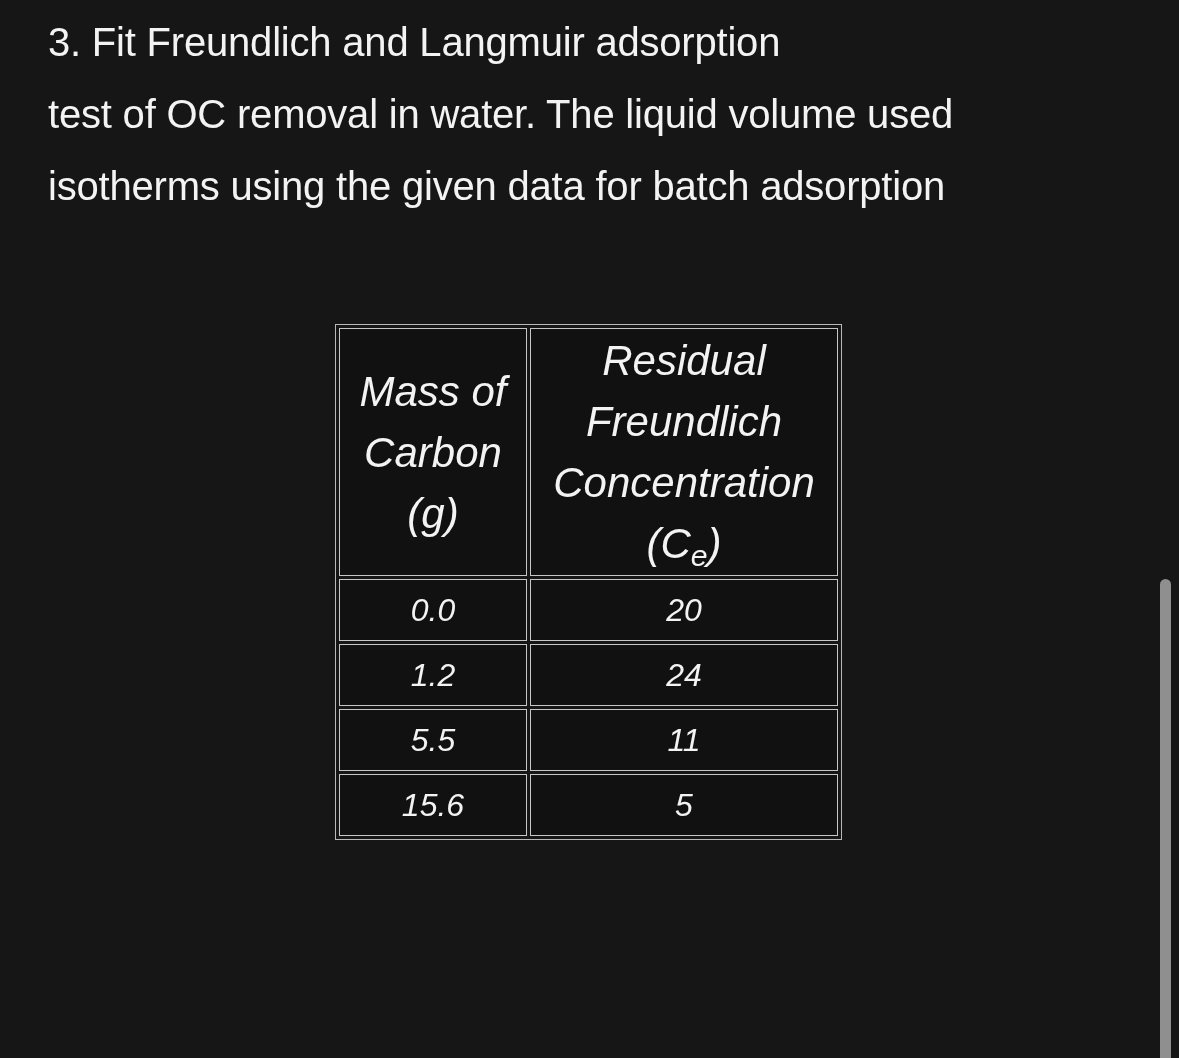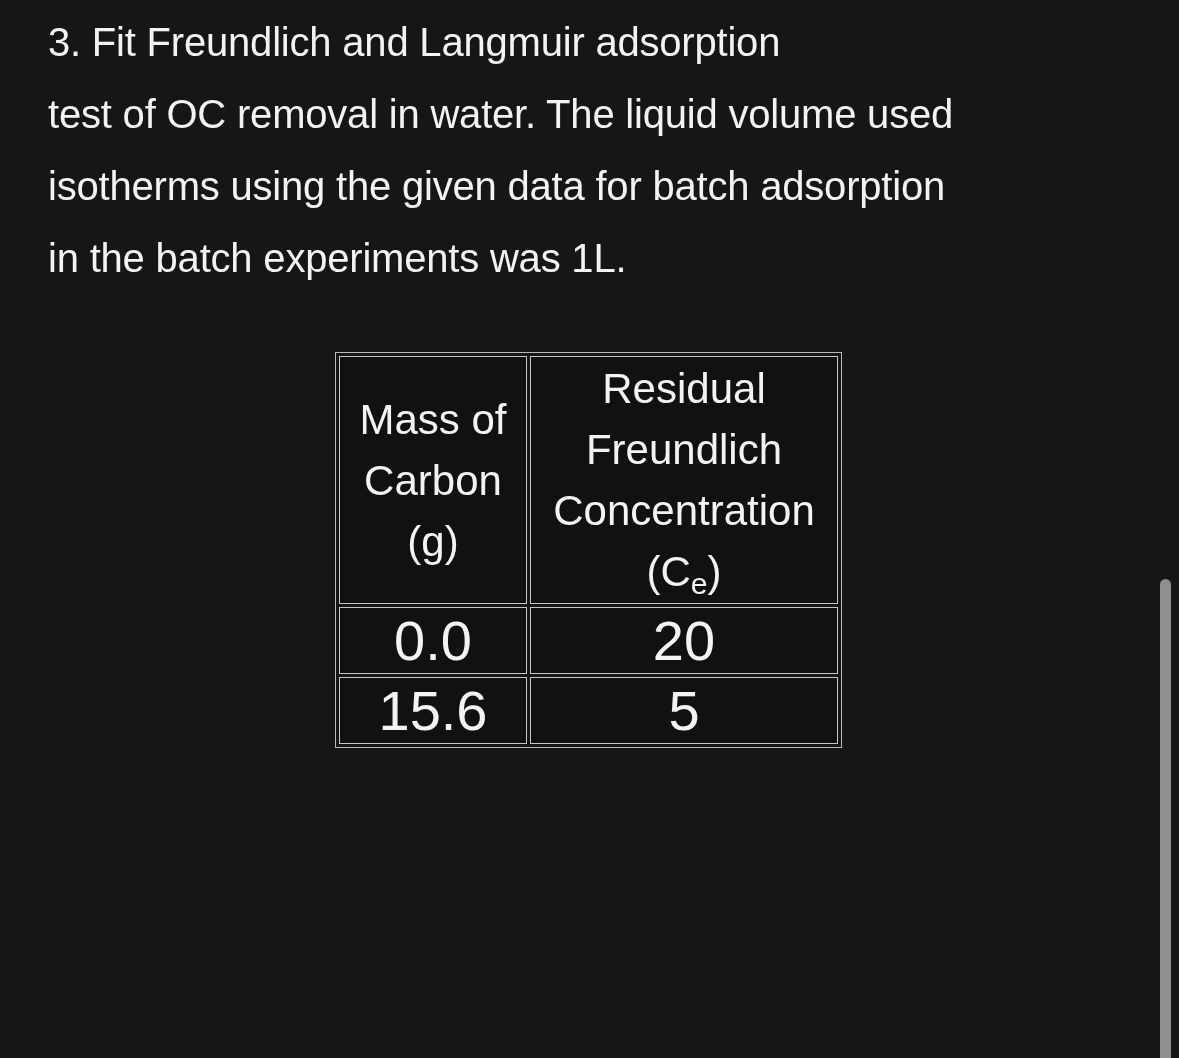--- a/index.html
+++ b/index.html
@@ -25,39 +25,40 @@
     line-height: 72px;
     font-weight: 400;
     color: #f3f3f3;
     white-space: nowrap;
     letter-spacing: -0.2px;
   }
   
   table.datatable {
     position: absolute;
     left: 335px;
-    top: 352px;
+    top: 324px;
     border-collapse: separate;
     border-spacing: 3px;
     border: 1.5px solid #b9b9b9;
     background: transparent;
+    font-style: italic;
   }
   table.datatable th,
   table.datatable td {
     border: 1.5px solid #c6c6c6;
     background: #111111;
     color: #f3f3f3;
     text-align: center;
     vertical-align: middle;
     font-weight: 400;
     padding: 0;
   }
   th.col-mass   { width: 188px; height: 248px; }
   th.col-ce     { width: 308px; margin-left: 40px; }
-  td            { height: 62px; font-size: 56px; }
+  td            { height: 62px; font-size: 32px; }
   .hdr-line {
     display: block;
     font-size: 42px;
     line-height: 61px;
     white-space: nowrap;
   }
   .hdr-line sub {
     font-size: 0.72em;
     vertical-align: -0.28em;
     line-height: 0;
@@ -75,21 +76,20 @@
 </style>
 </head>
 <body>
 
 <div class="screen">
 
   <div class="problem">
     <div class="line">3. Fit Freundlich and Langmuir adsorption</div>
     <div class="line">test of OC removal in water. The liquid volume used</div>
     <div class="line">isotherms using the given data for batch adsorption</div>
-    <div class="line">in the batch experiments was 1L.</div>
   </div>
 
   <table class="datatable">
     <tbody>
       <tr>
         <th class="col-mass">
           <span class="hdr-line">Mass of</span>
           <span class="hdr-line">Carbon</span>
           <span class="hdr-line">(g)</span>
         </th>
@@ -98,20 +98,28 @@
           <span class="hdr-line">Freundlich</span>
           <span class="hdr-line">Concentration</span>
           <span class="hdr-line"><span>(C</span><sub>e</sub><span>)</span></span>
         </th>
       </tr>
       <tr>
         <td>0.0</td>
         <td>20</td>
       </tr>
       <tr>
+        <td>1.2</td>
+        <td>24</td>
+      </tr>
+      <tr>
+        <td>5.5</td>
+        <td>11</td>
+      </tr>
+      <tr>
         <td>15.6</td>
         <td>5</td>
       </tr>
     </tbody>
   </table>
 
   <div class="scrollbar-thumb"></div>
 
 </div>
 

